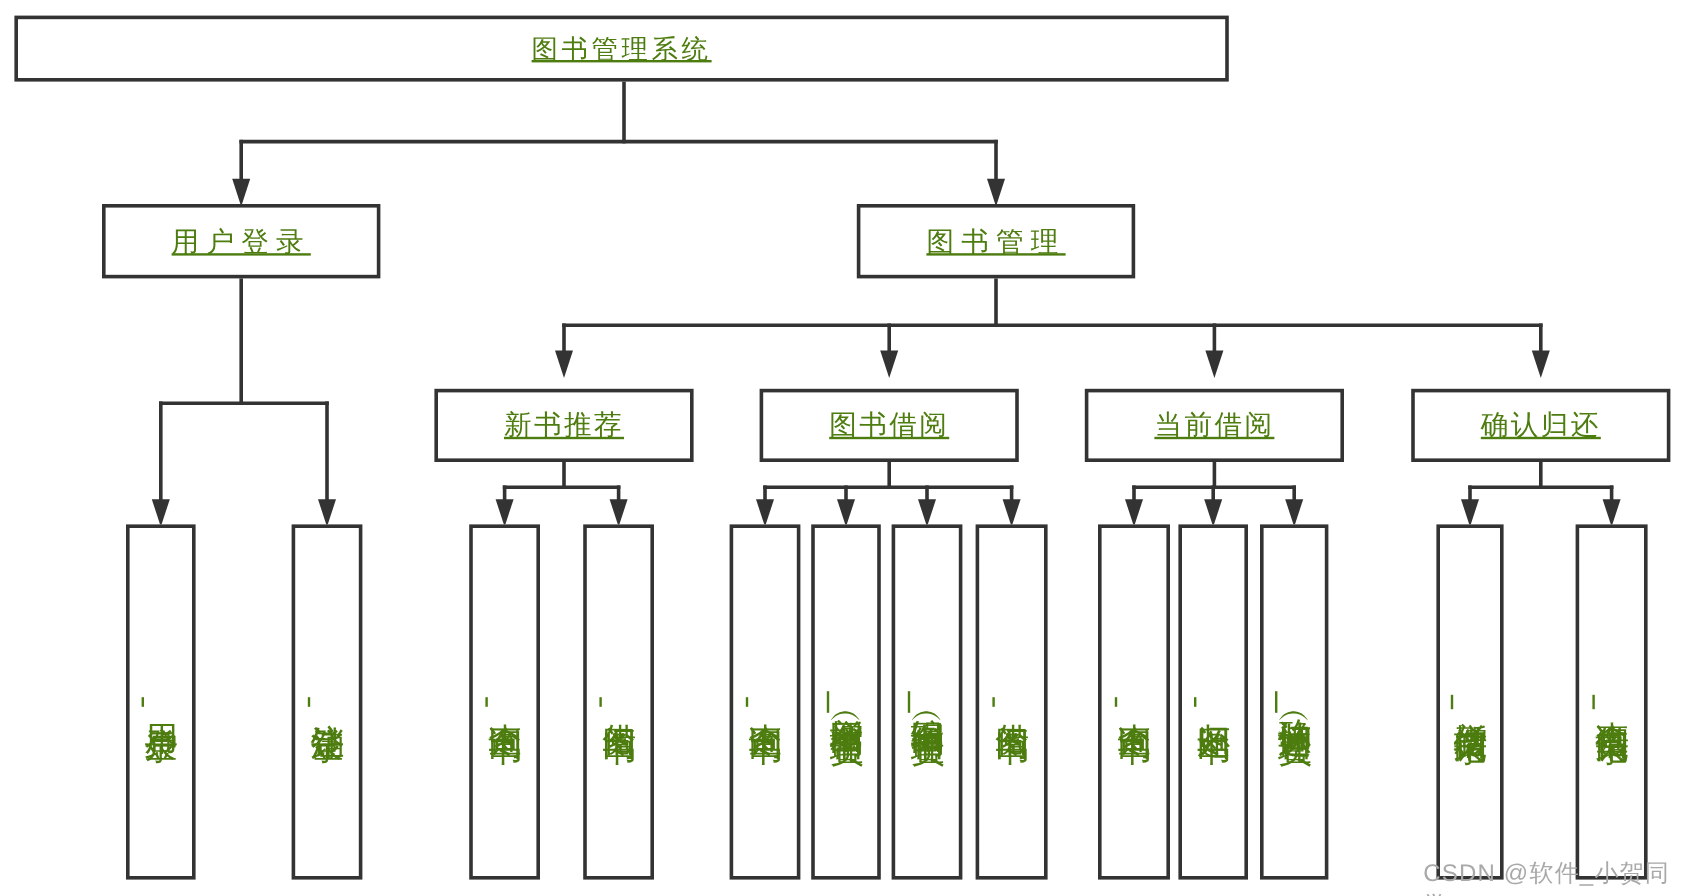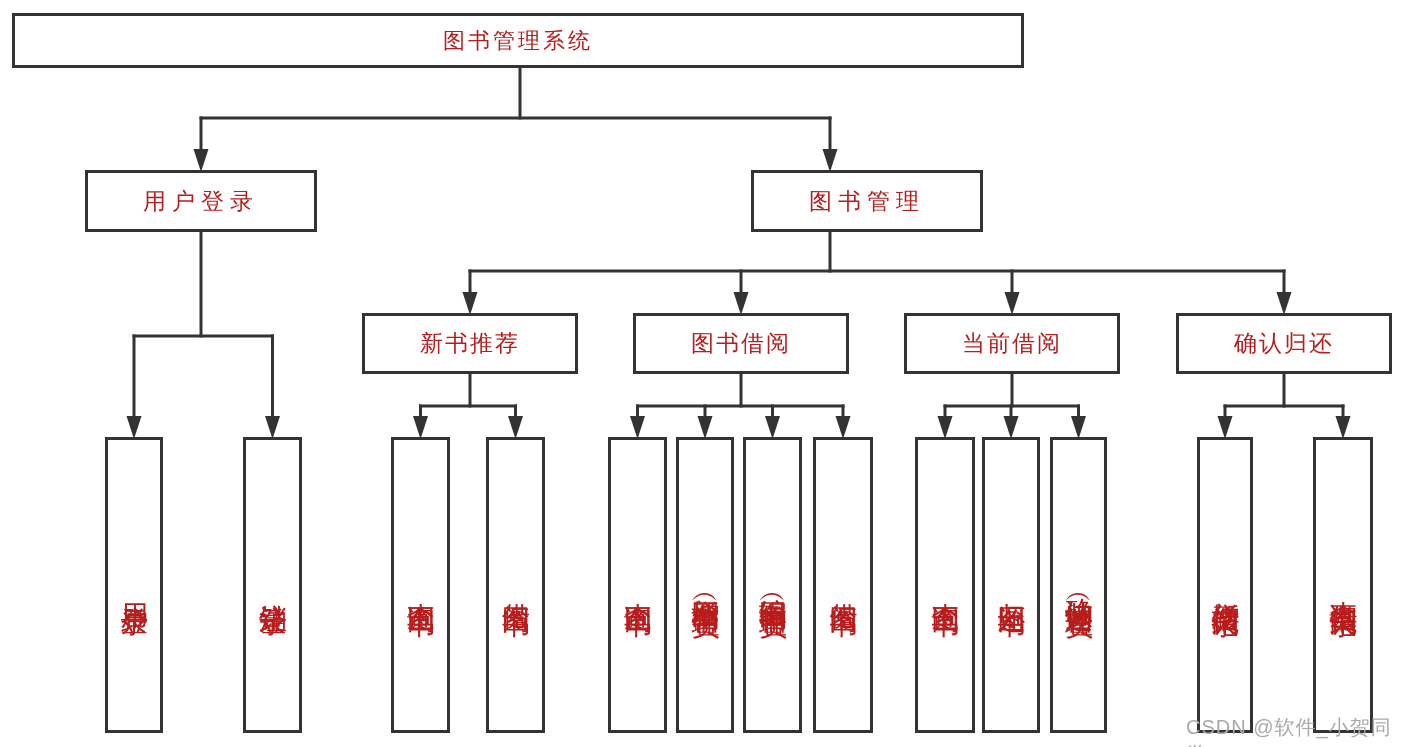--- a/index.html
+++ b/index.html
@@ -4,27 +4,28 @@
 <style>
   html,body { margin:0; padding:0; background:#ffffff; }
   .canvas {
     position:relative; width:1405px; height:747px; background:#ffffff;
     font-family:"Liberation Sans","DejaVu Sans",sans-serif;
     overflow:hidden;
   }
   .canvas svg { position:absolute; left:0; top:0; }
   .box {
     position:absolute; box-sizing:border-box; background:#ffffff;
-    border:3px solid #333333; color:#b91c1c;
+    border:3px solid #333333; color:#4d7c0f;
     display:flex; align-items:center; justify-content:center;
     white-space:nowrap;
+    text-decoration:underline;
   }
   .root-box { font-size:22px; letter-spacing:3px; }
   .l2  { font-size:23px; letter-spacing:6px; }
-  .l3  { font-size:23px; letter-spacing:2px; }
+  .l3  { font-size:23px; letter-spacing:2px;margin-top:11px; }
   .vbox {
     writing-mode:vertical-lr; text-orientation:mixed;
     font-size:28px; letter-spacing:2px; line-height:1;
     white-space:normal;
   }
   .watermark {
     position:absolute; left:1186px; top:714px; z-index:5;
     font-size:20px; letter-spacing:1px; color:#a9a9a9;
   }
 </style>
@@ -98,21 +99,21 @@
       <use href="#arrow" transform="translate(1011,439)"></use>
       <use href="#arrow" transform="translate(1078.5,439)"></use>
       <use href="#arrow" transform="translate(1225,439)"></use>
       <use href="#arrow" transform="translate(1343,439)"></use>
     </g>
   </svg>
 
   <div class="box root-box" style="left:12px;top:13px;width:1012px;height:55px;">图书管理系统</div>
 
   <div class="box l2" style="left:85px;top:170px;width:232px;height:62px;">用户登录</div>
-  <div class="box l2" style="left:714px;top:170px;width:232px;height:62px;margin-left:37px;">图书管理</div>
+  <div class="box l2" style="left:714px;top:170px;width:232px;height:62px;">图书管理</div>
 
   <div class="box l3" style="left:362px;top:313px;width:216px;height:61px;">新书推荐</div>
   <div class="box l3" style="left:904px;top:313px;width:216px;height:61px;">当前借阅</div>
   <div class="box l3" style="left:633px;top:313px;width:216px;height:61px;">图书借阅</div>
   <div class="box l3" style="left:1176px;top:313px;width:216px;height:61px;">确认归还</div>
 
   <div class="box vbox" style="left:105px;top:437px;width:58px;height:296px;">用户登录</div>
   <div class="box vbox" style="left:243px;top:437px;width:59px;height:296px;">注销登录</div>
 
   <div class="box vbox" style="left:391px;top:437px;width:59px;height:296px;">查询图书</div>

